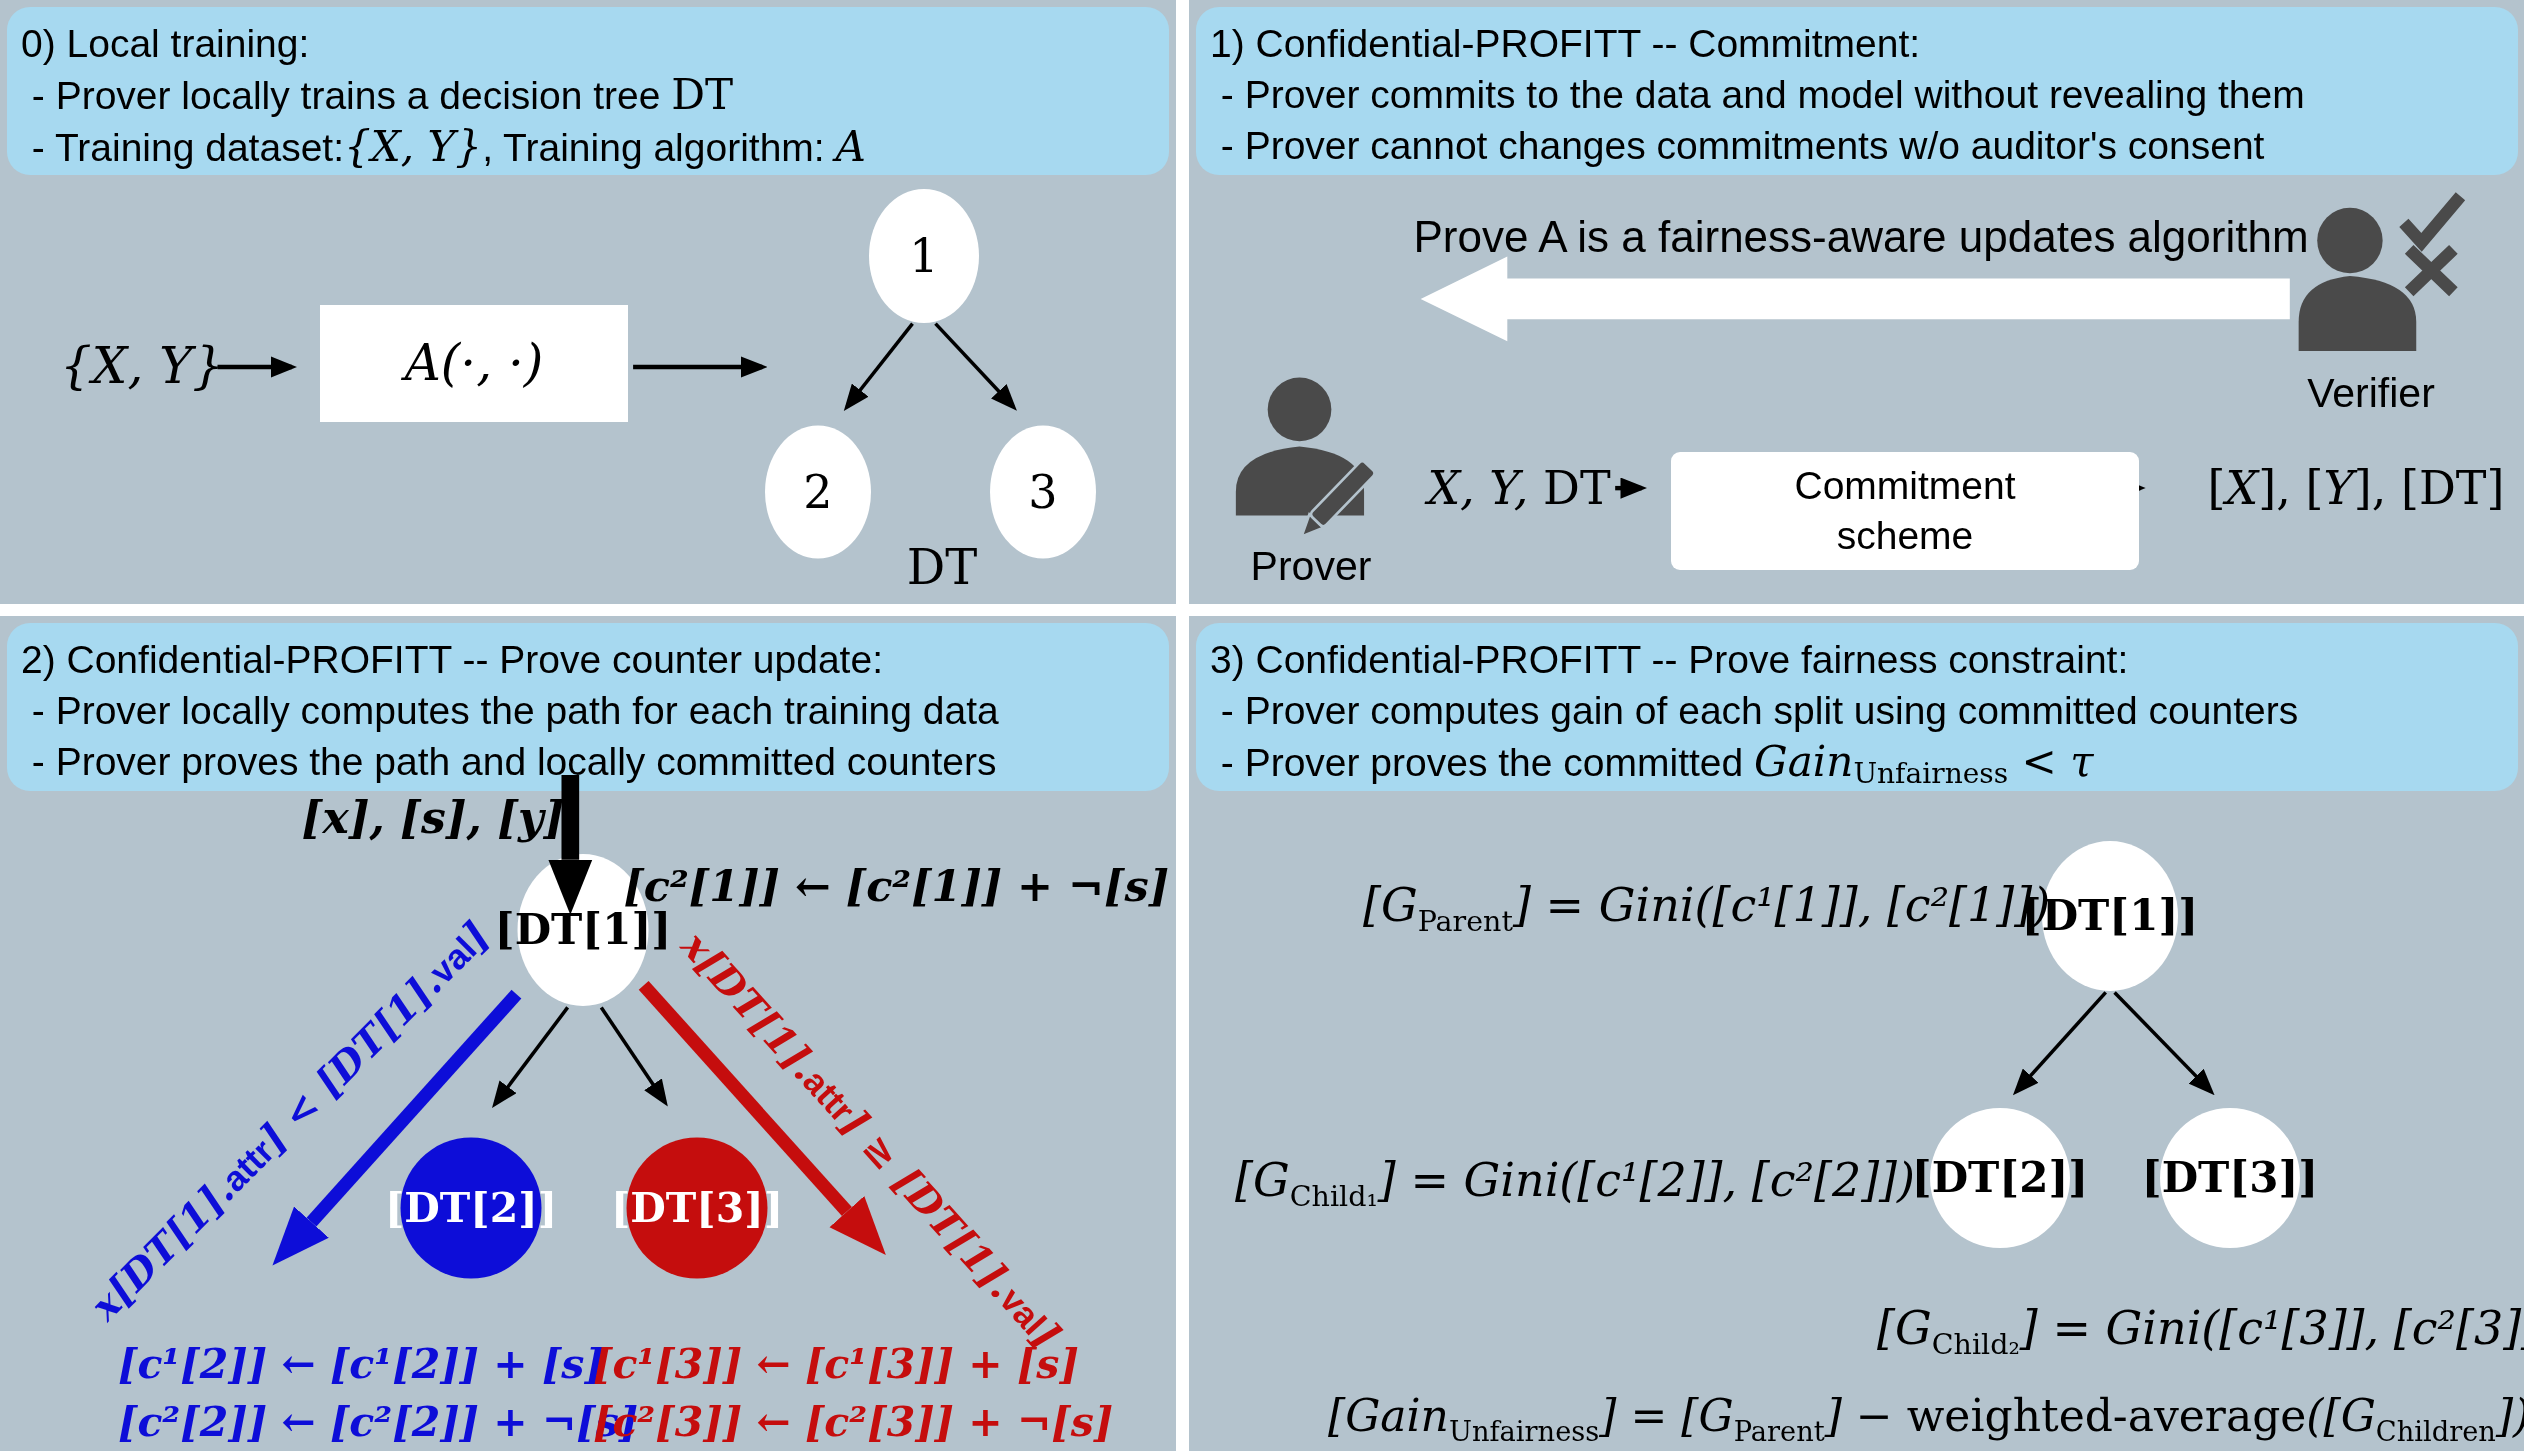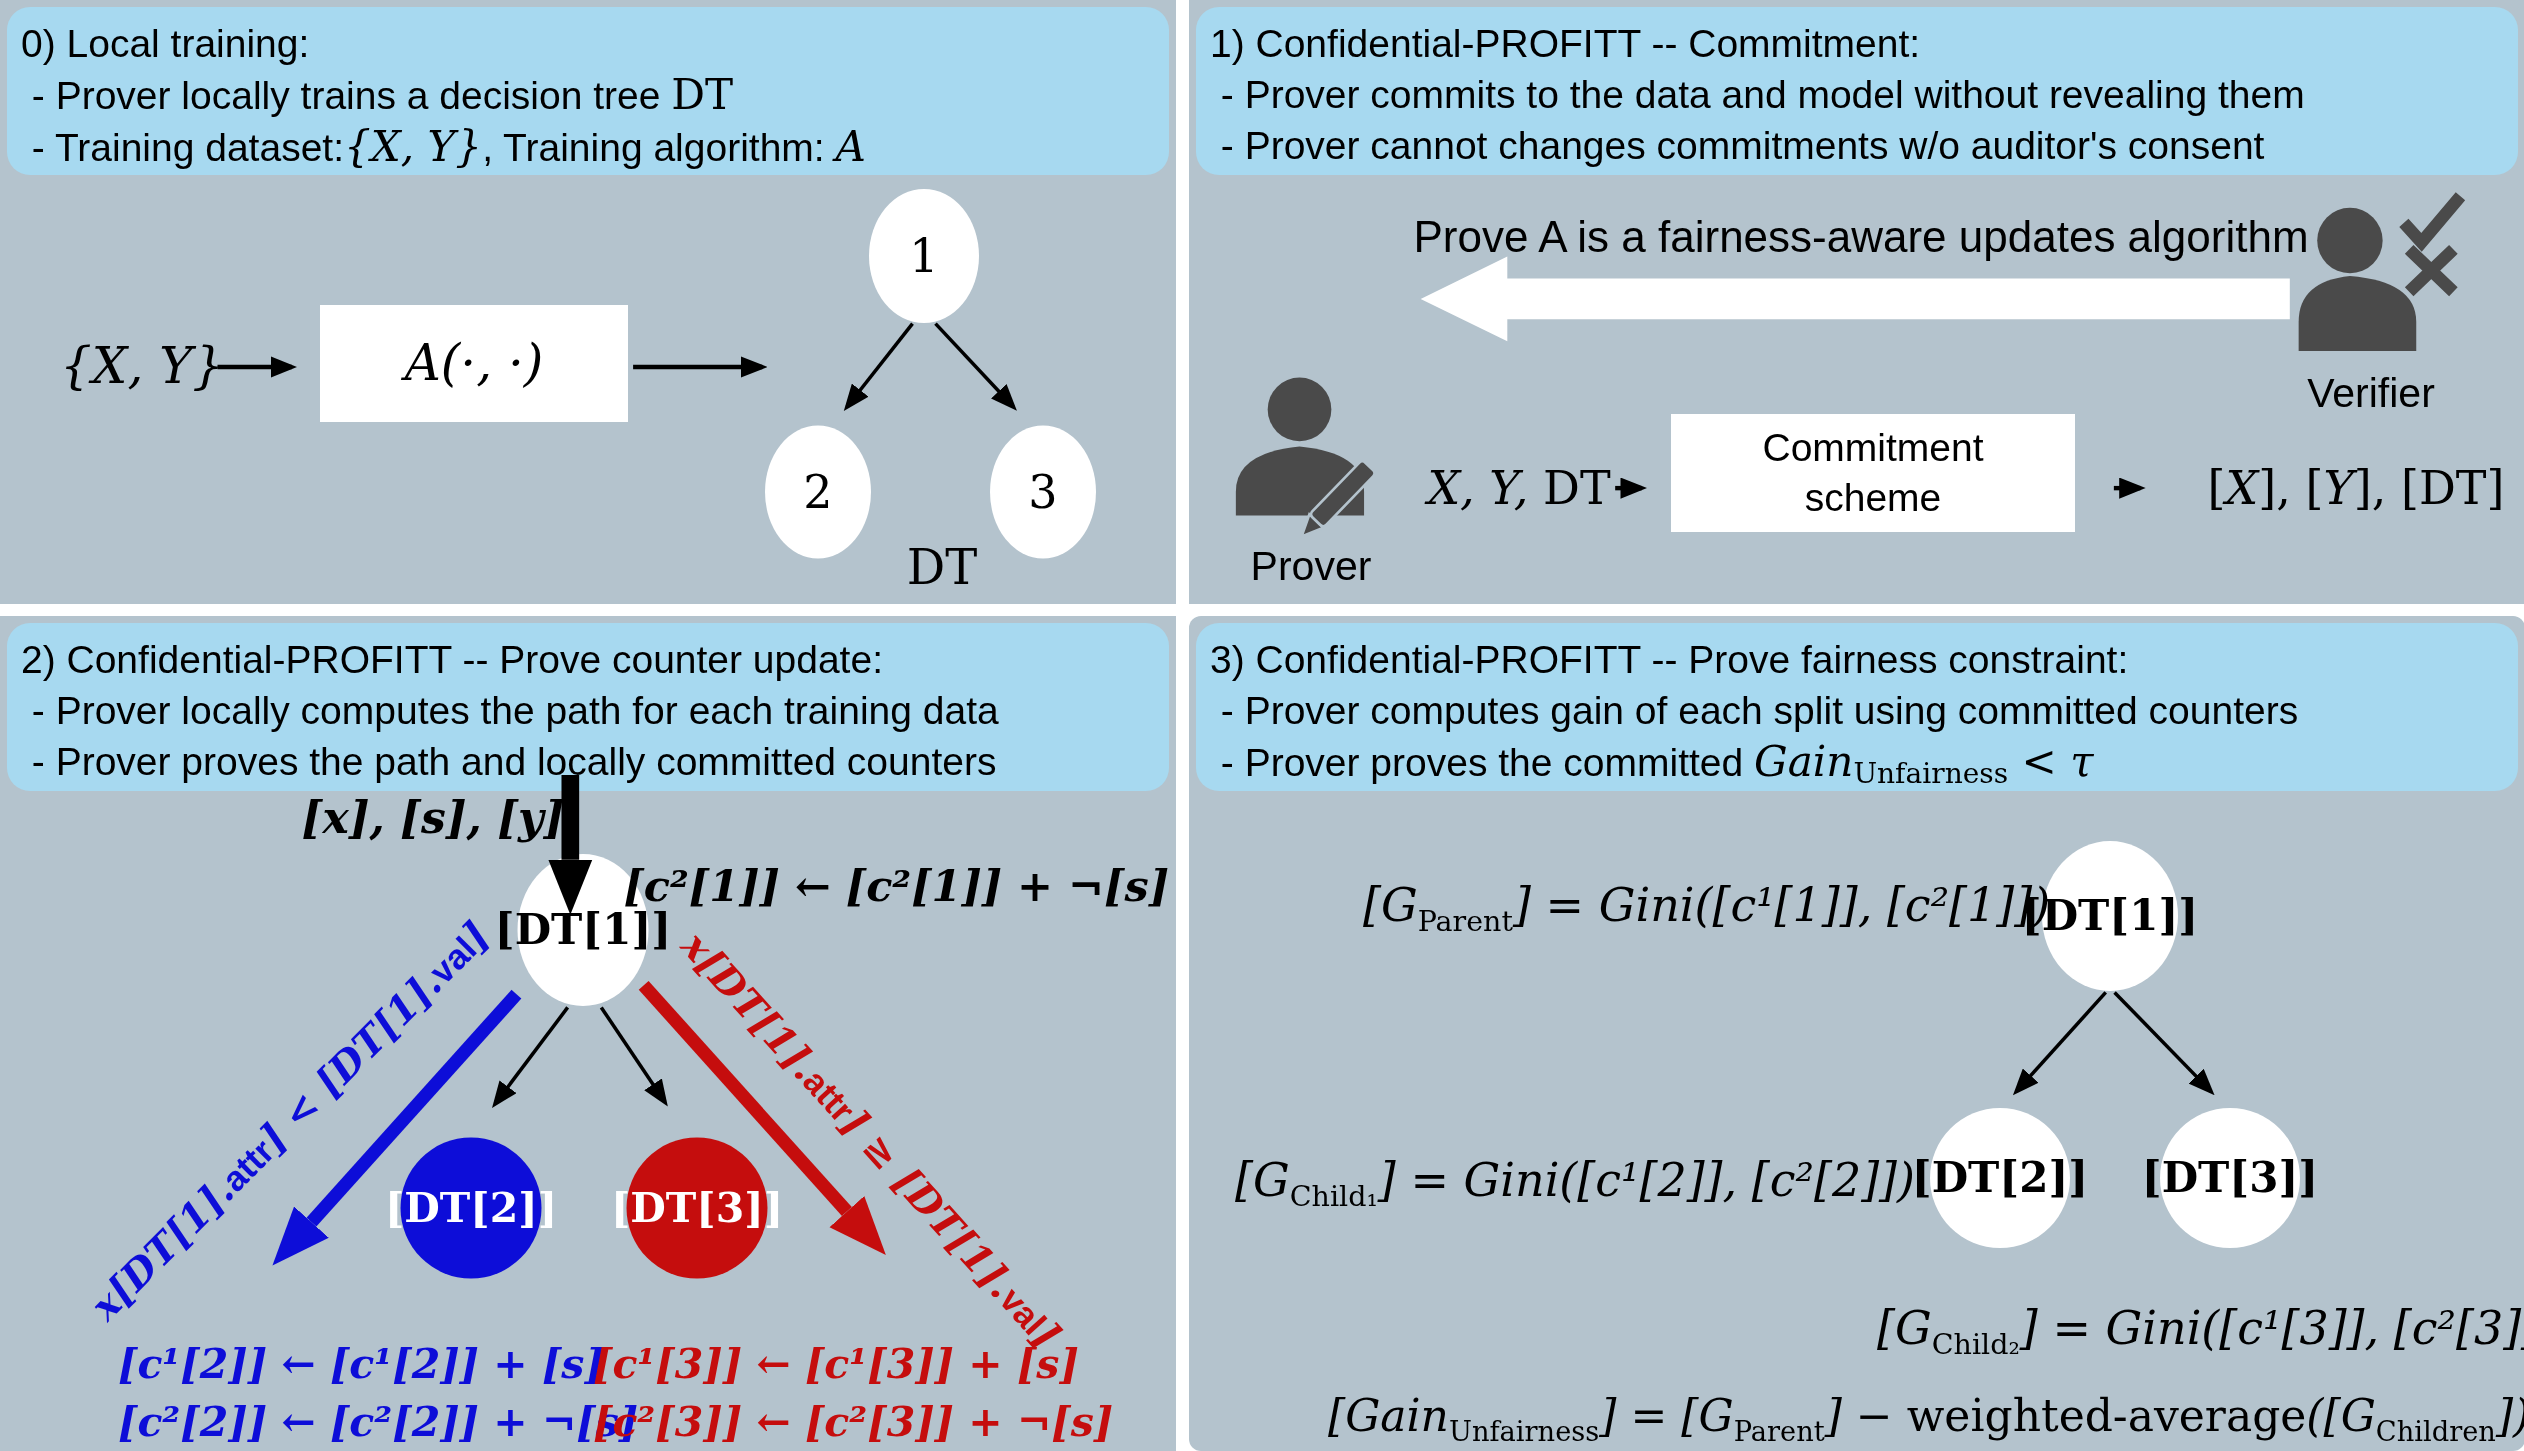--- a/index.html
+++ b/index.html
@@ -2,21 +2,21 @@
 <html style="font-size:14px"><head>
 <meta charset="utf-8">
 <style>
   html,body{margin:0;padding:0;background:#ffffff;}
   #canvas{position:relative;width:2525px;height:1452px;background:#ffffff;overflow:hidden;
           font-family:"Liberation Sans",sans-serif;text-decoration:underline;}
   .panel{position:absolute;background:#b4c3cd;overflow:hidden;}
   #p0{left:0;top:0;width:1176px;height:604px;}
   #p1{left:1189px;top:0;width:1336px;height:604px;}
   #p2{left:0;top:616px;width:1176px;height:835px;}
-  #p3{left:1189px;top:616px;width:1336px;height:835px;border-radius:12px;}
+  #p3{left:1189px;top:616px;width:1336px;height:835px;}
   .phead{position:absolute;left:7px;right:7px;top:7px;height:168px;background:#a7d9f0;
          border-radius:23px;padding:10.6px 0 0 14px;box-sizing:border-box;z-index:3;}
   .hline{font-size:39px;line-height:51px;color:#000;white-space:pre;}
   .hline .m{font-family:"DejaVu Serif",serif;font-style:italic;font-size:1.08em;}
   .hline .mr{font-family:"DejaVu Serif",serif;font-size:1.08em;}
   .hline .sub{font-family:"DejaVu Serif",serif;font-size:0.72em;vertical-align:-0.25em;}
   .abs{position:absolute;}
   .ctr{transform:translate(-50%,-50%);}
   .math{font-family:"DejaVu Serif",serif;font-style:italic;color:#000;white-space:pre;line-height:1.15;}
   .math .rm{font-style:normal;}
@@ -103,21 +103,21 @@
       </g>
       <path d="M1374 252 L1394 274 L1438 222" fill="none" stroke="#4a4a4a" stroke-width="14"></path>
       <path d="M1380 282 L1430 330 M1430 282 L1380 330" fill="none" stroke="#4a4a4a" stroke-width="14"></path>
       <line x1="482" y1="552" x2="512" y2="552" stroke="#000" stroke-width="5" marker-end="url(#a1)"></line>
       <line x1="1046" y1="552" x2="1076" y2="552" stroke="#000" stroke-width="5" marker-end="url(#a1)"></line>
     </svg>
     <div class="abs ctr txt" style="left:672px;top:237px;font-size:44px;white-space:pre;"><span>Prove </span><span class="m">A</span><span> is a fairness-aware updates algorithm</span></div>
     <div class="abs ctr txt" style="left:122px;top:566px;font-size:41px;">Prover</div>
     <div class="abs ctr txt" style="left:1182px;top:393px;font-size:41px;">Verifier</div>
     <div class="abs ctr math txt" style="left:330px;top:488px;font-size:46px;"><span class="it">X, Y, </span><span class="rm">DT</span></div>
-    <div class="whitebox" style="left:482px;top:414px;width:404px;height:118px;">
+    <div class="whitebox" style="left:482px;top:452px;width:468px;height:118px;border-radius:9px;">
       <div class="boxline">Commitment</div>
       <div class="boxline">scheme</div>
     </div>
     <div class="abs ctr math txt" style="left:1167px;top:488px;font-size:46px;"><span class="rm">[</span><span class="it">X</span><span class="rm">], [</span><span class="it">Y</span><span class="rm">], [</span><span class="rm">DT</span><span class="rm">]</span></div>
   </section>
 
   <section class="panel" id="p2">
     <div class="phead">
       <div class="hline"><span>2) Confidential-PROFITT -- Prove counter update:</span></div>
       <div class="hline"><span> - Prover locally computes the path for each training data</span></div>

